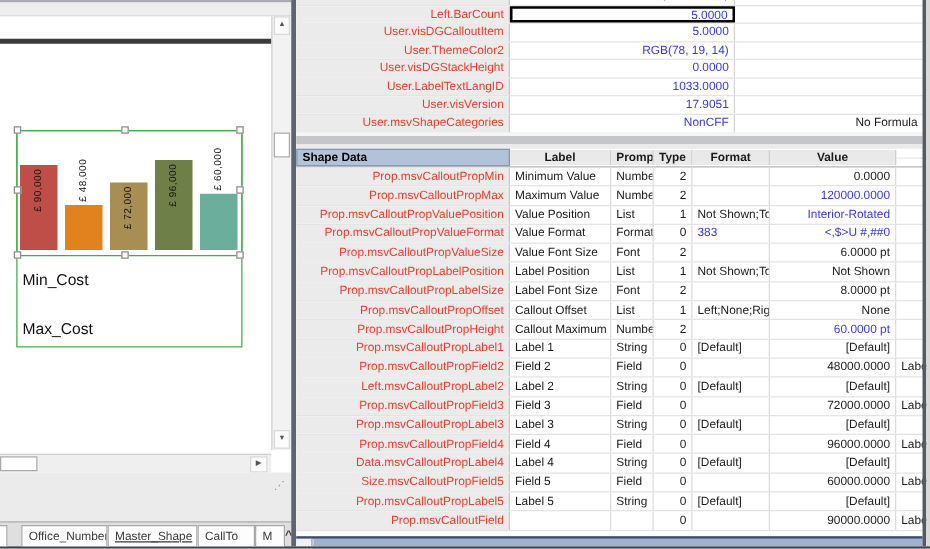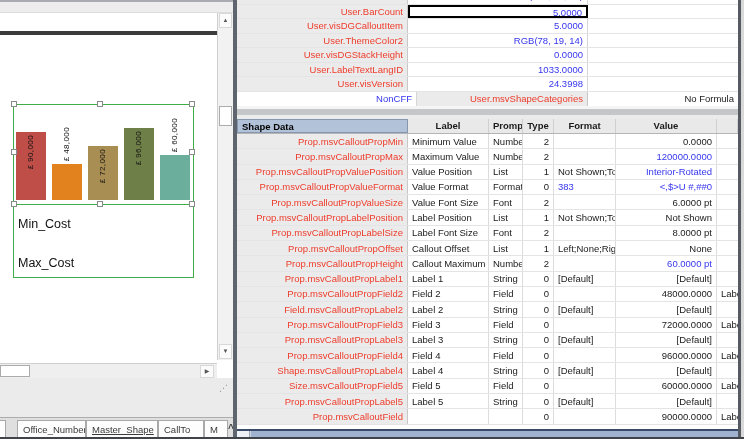--- a/index.html
+++ b/index.html
@@ -55,21 +55,21 @@
   .urow.partial .cell{height:14.6px;}
   .cell{overflow:hidden;white-space:nowrap;padding:1px 4px 0 4px;}
   .u-name{width:171px;background:var(--label-bg);color:var(--red);text-align:right;border-right:1px solid #c8c8c8;}
   .u-val{width:180px;color:var(--blue);text-align:right;border-right:1px solid #d6d6d6;}
   .u-val.selected{border:2px solid #000;padding-top:0;}
   .u-formula{width:150px;color:#1a1a1a;text-align:right;}
 
   #section-sep{top:106px;width:501px;height:13px;
     background:linear-gradient(#f5f5f5 0 3px,#c4c6ca 3px 9px,#ebebeb 9px 13px);}
 
-  #shape-header{top:119px;width:501px;height:15px;display:flex;border-bottom:1px solid #b5b5b5;font-weight:bold;}
+  #shape-header{top:119px;width:501px;height:15px;display:flex;border-bottom:1px solid #b5b5b5;font-weight:bold;align-items:center;}
   .hcell{background:#e9e9e9;text-align:center;padding-top:1px;border-right:1px solid #d0d0d0;overflow:hidden;white-space:nowrap;}
   .hcell.first{background:var(--hdr);text-align:left;padding-left:4px;border:1px solid #8696ad;color:#000;}
 
   #shape-rows{top:134px;width:583px;}
   .srow{display:flex;width:501px;height:15.3px;border-bottom:1px solid #e4e4e6;}
   .s-name{width:171px;background:var(--label-bg);color:var(--red);text-align:right;border-right:1px solid #c8c8c8;}
   .s-label{width:81px;border-right:1px solid #dcdcdc;}
   .s-prompt{width:34px;border-right:1px solid #dcdcdc;}
   .s-type{width:31px;text-align:right;border-right:1px solid #dcdcdc;}
   .s-format{width:62px;border-right:1px solid #dcdcdc;}
@@ -148,21 +148,21 @@
   <div id="divider" class="abs"></div>
 
   <div id="right-panel" class="abs">
     <div id="user-rows" class="abs" style="top:0;left:0">
         <div class="urow partial">
           <div class="cell u-name">User.ThemeColor</div>
           <div class="cell u-val">RGB(192, 60, 70)</div>
           <div class="cell u-formula"></div>
         </div>
         <div class="urow">
-          <div class="cell u-name">User.BarCount</div>
+          <div class="cell u-name">Left.BarCount</div>
           <div class="cell u-val selected">5.0000</div>
           <div class="cell u-formula"></div>
         </div>
         <div class="urow">
           <div class="cell u-name">User.visDGCalloutItem</div>
           <div class="cell u-val">5.0000</div>
           <div class="cell u-formula"></div>
         </div>
         <div class="urow">
           <div class="cell u-name">User.ThemeColor2</div>
@@ -174,26 +174,26 @@
           <div class="cell u-val">0.0000</div>
           <div class="cell u-formula"></div>
         </div>
         <div class="urow">
           <div class="cell u-name">User.LabelTextLangID</div>
           <div class="cell u-val">1033.0000</div>
           <div class="cell u-formula"></div>
         </div>
         <div class="urow">
           <div class="cell u-name">User.visVersion</div>
-          <div class="cell u-val">24.3998</div>
-          <div class="cell u-formula"></div>
-        </div>
-        <div class="urow">
+          <div class="cell u-val">17.9051</div>
+          <div class="cell u-formula"></div>
+        </div>
+        <div class="urow">
+          <div class="cell u-name">User.msvShapeCategories</div>
           <div class="cell u-val">NonCFF</div>
-          <div class="cell u-name">User.msvShapeCategories</div>
           <div class="cell u-formula">No Formula</div>
         </div>
       </div>
     <div id="section-sep" class="abs"></div>
     <div id="shape-header" class="abs">
         <div class="cell hcell first" style="width: 171px;">Shape Data</div>
         <div class="cell hcell" style="width: 81px;">Label</div>
         <div class="cell hcell" style="width: 34px;">Prompt</div>
         <div class="cell hcell" style="width: 31px;">Type</div>
         <div class="cell hcell" style="width: 62px;">Format</div>
@@ -294,21 +294,21 @@
         <div class="srow">
           <div class="cell s-name">Prop.msvCalloutPropField2</div>
           <div class="cell s-label">Field 2</div>
           <div class="cell s-prompt">Field</div>
           <div class="cell s-type">0</div>
           <div class="cell s-format"></div>
           <div class="cell s-value">48000.0000</div>
           <div class="cell s-extra">Label 2</div>
         </div>
         <div class="srow">
-          <div class="cell s-name">Field.msvCalloutPropLabel2</div>
+          <div class="cell s-name">Left.msvCalloutPropLabel2</div>
           <div class="cell s-label">Label 2</div>
           <div class="cell s-prompt">String</div>
           <div class="cell s-type">0</div>
           <div class="cell s-format">[Default]</div>
           <div class="cell s-value">[Default]</div>
           <div class="cell s-extra"></div>
         </div>
         <div class="srow">
           <div class="cell s-name">Prop.msvCalloutPropField3</div>
           <div class="cell s-label">Field 3</div>
@@ -330,21 +330,21 @@
         <div class="srow">
           <div class="cell s-name">Prop.msvCalloutPropField4</div>
           <div class="cell s-label">Field 4</div>
           <div class="cell s-prompt">Field</div>
           <div class="cell s-type">0</div>
           <div class="cell s-format"></div>
           <div class="cell s-value">96000.0000</div>
           <div class="cell s-extra">Label 4</div>
         </div>
         <div class="srow">
-          <div class="cell s-name">Shape.msvCalloutPropLabel4</div>
+          <div class="cell s-name">Data.msvCalloutPropLabel4</div>
           <div class="cell s-label">Label 4</div>
           <div class="cell s-prompt">String</div>
           <div class="cell s-type">0</div>
           <div class="cell s-format">[Default]</div>
           <div class="cell s-value">[Default]</div>
           <div class="cell s-extra"></div>
         </div>
         <div class="srow">
           <div class="cell s-name">Size.msvCalloutPropField5</div>
           <div class="cell s-label">Field 5</div>

